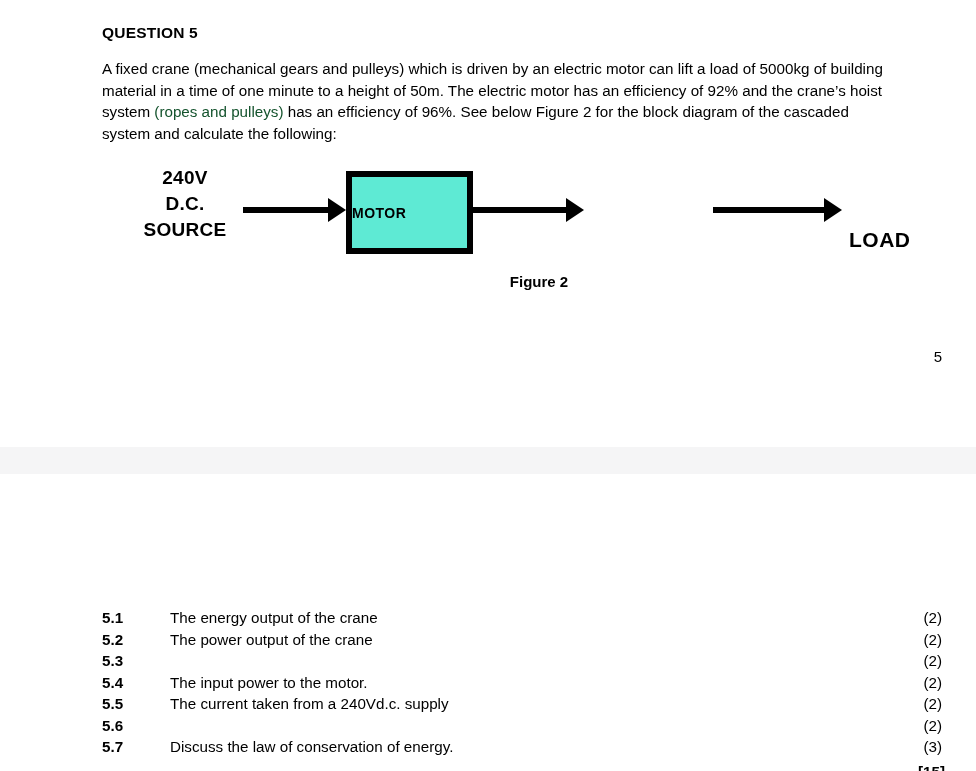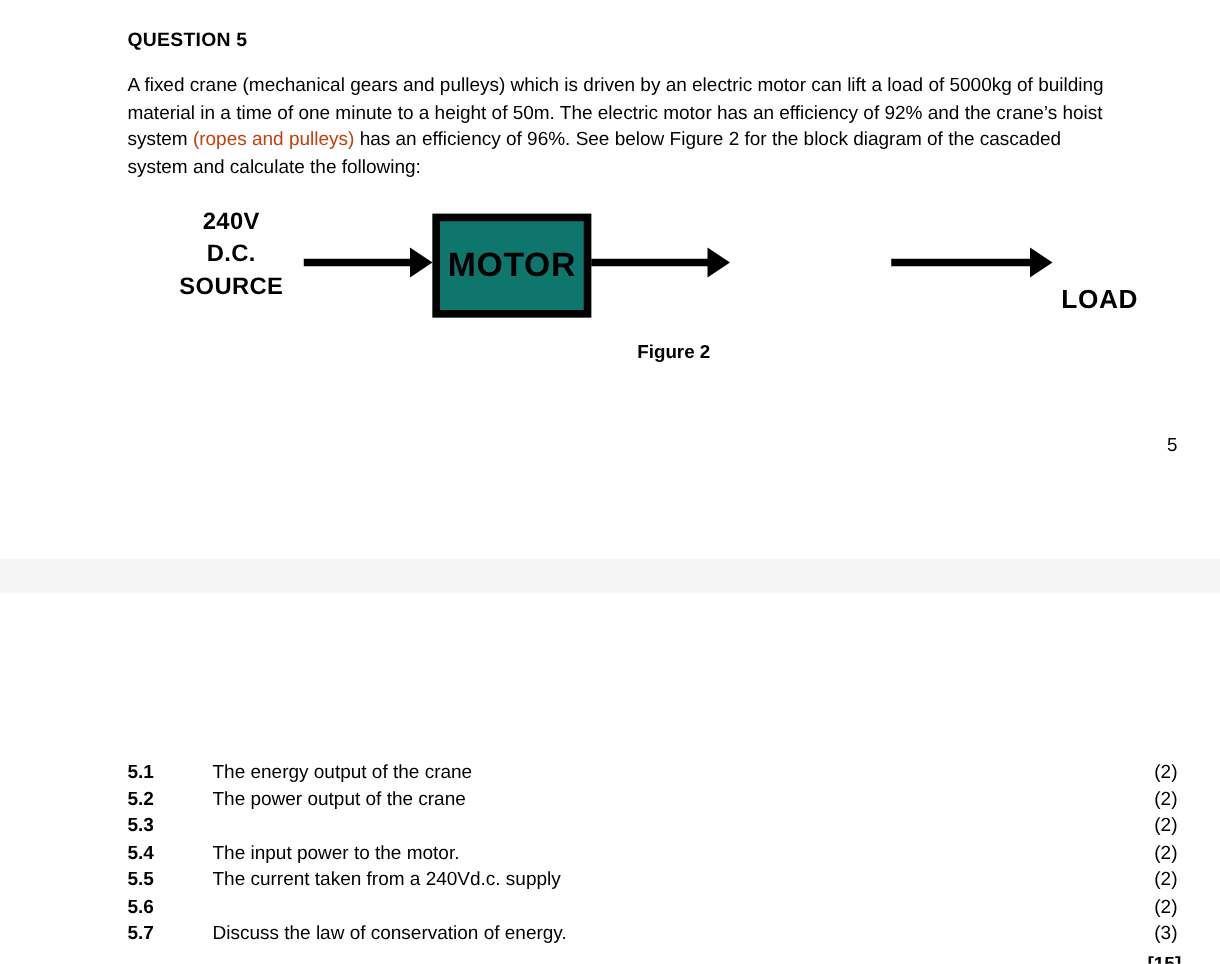--- a/index.html
+++ b/index.html
@@ -32,21 +32,21 @@
   .intro {
     position: absolute;
     left: 102px;
     top: 58px;
     width: 790px;
     font-size: 15.2px;
     line-height: 21.5px;
     text-align: left;
   }
   .muted {
-    color: #c2410c;
+    color: #14532d;
   }
 
   
   .diagram {
     position: absolute;
     left: 0;
     top: 160px;
     width: 976px;
     height: 110px;
   }
@@ -63,25 +63,24 @@
   }
   .src-label span { display: block; }
 
   .blk {
     position: absolute;
     top: 11px;
     width: 127px;
     height: 83px;
     border: 6px solid #000000;
     box-sizing: border-box;
-    background: #0f766e;
+    background: #5eead4;
     display: flex;
     align-items: center;
-    justify-content: center;
-    font-size: 27px;
+    font-size: 14px;
     font-weight: bold;
     letter-spacing: 0.5px;
   }
   .blk-motor { left: 346px; }
   .blk-crane { left: 586px; }
 
   
   .arrow {
     position: absolute;
     top: 47px;

